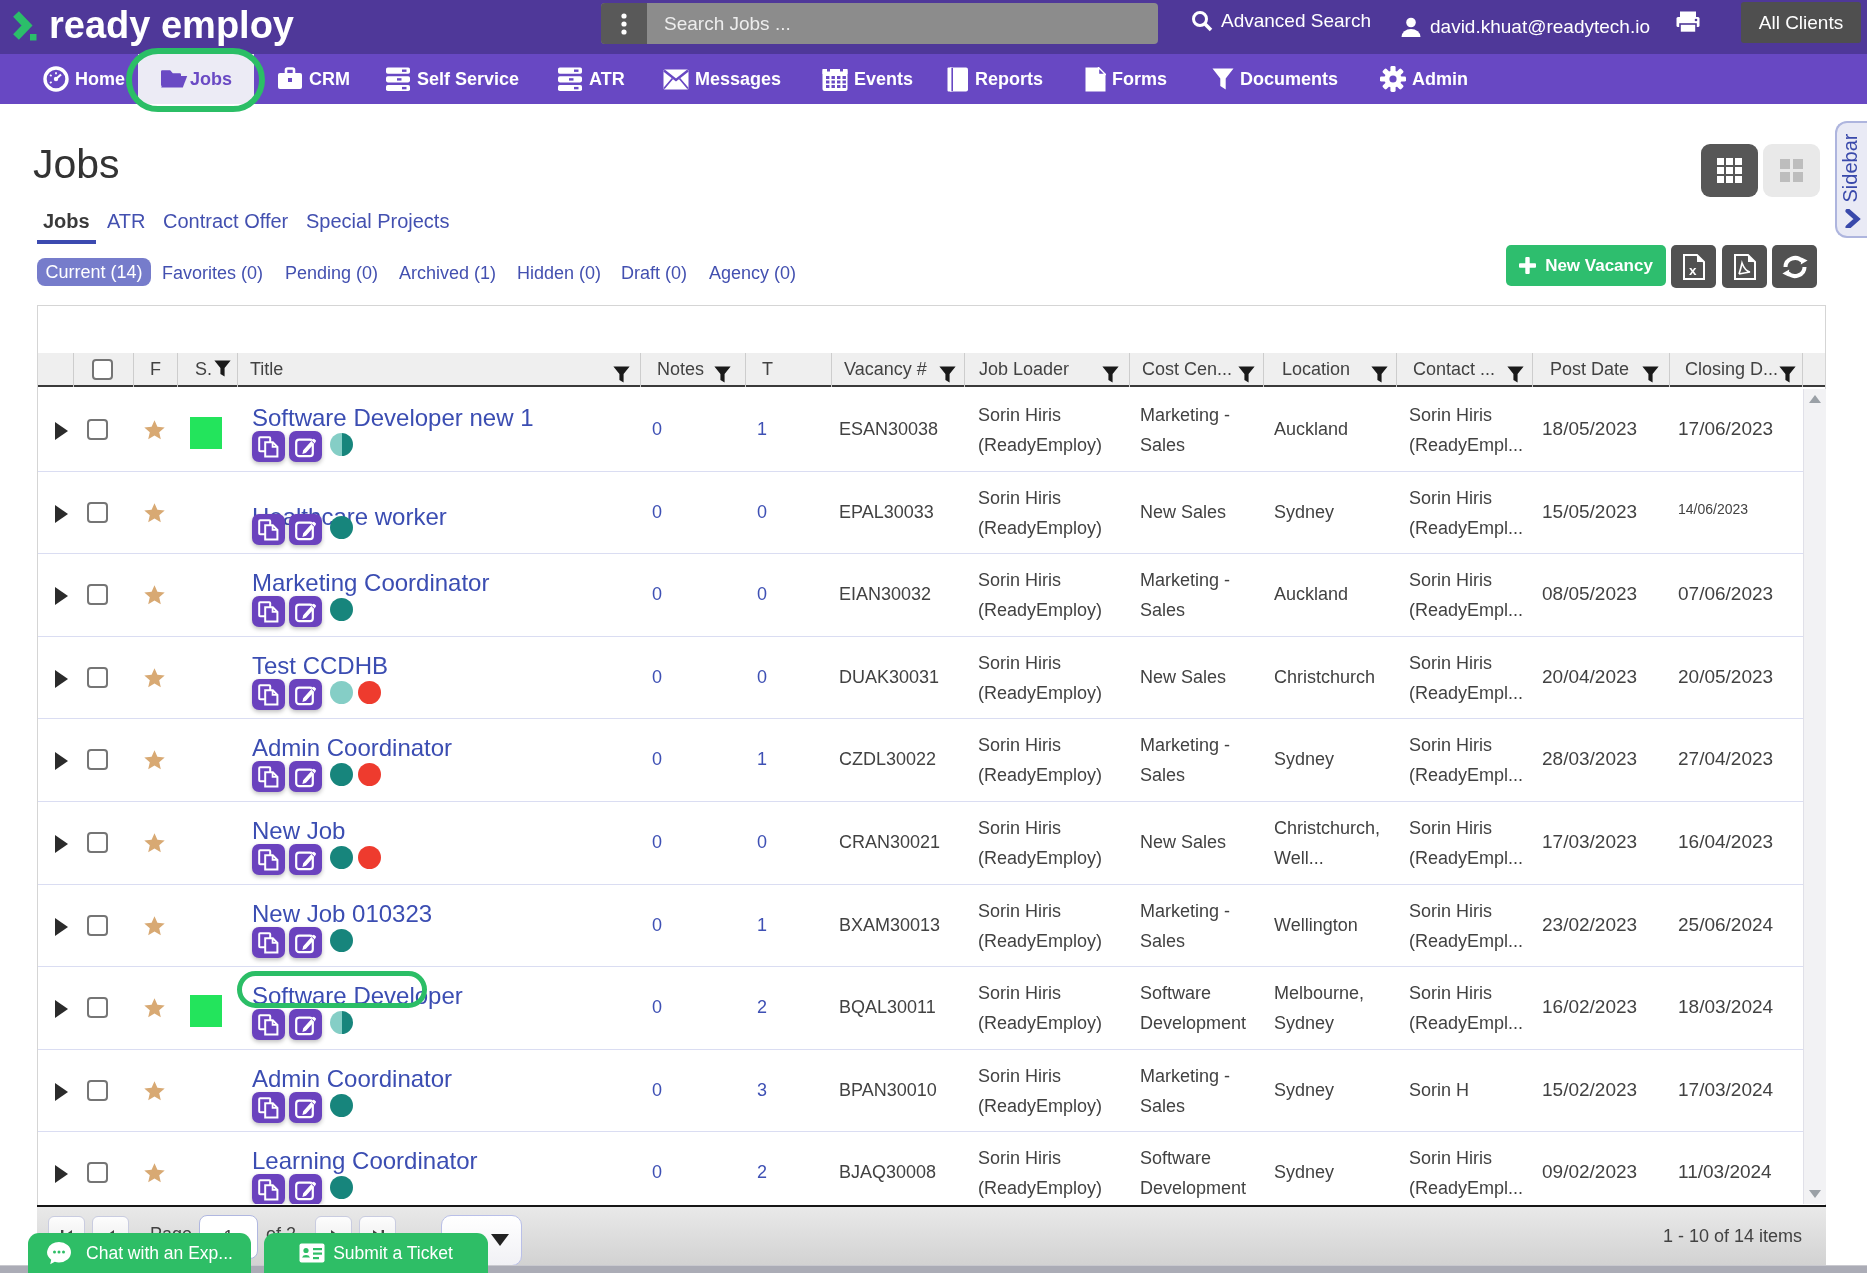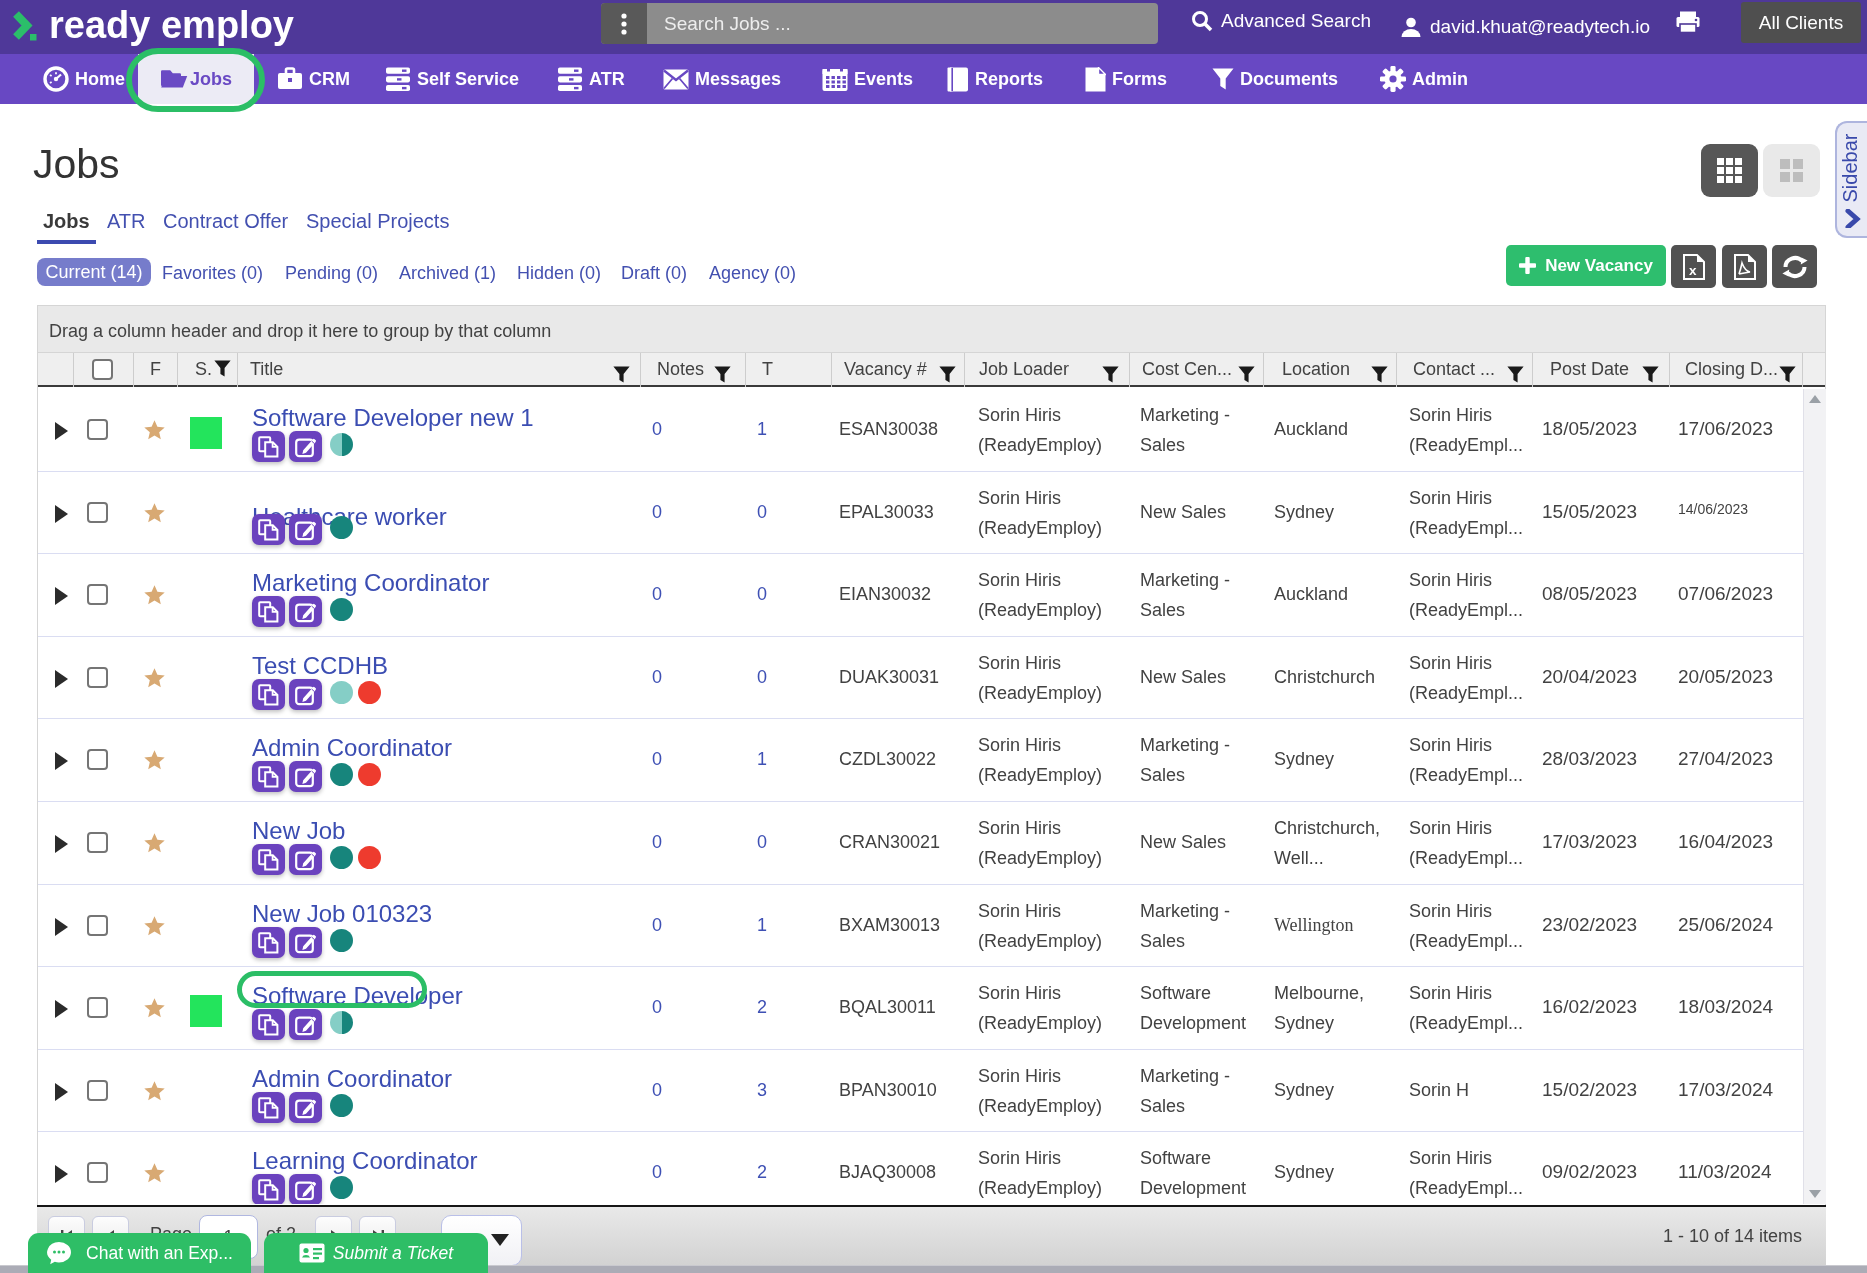--- a/index.html
+++ b/index.html
@@ -274,21 +274,20 @@
     </div>
 <div class="abs darkbtn" style="left:1772px;">
       <svg width="26" height="24" viewBox="0 0 26 24">
         <path d="M22.5 12 a9.5 9 0 0 1 -16.6 6" fill="none" stroke="#fff" stroke-width="4"></path>
         <path d="M3.5 12 a9.5 9 0 0 1 16.6 -6" fill="none" stroke="#fff" stroke-width="4"></path>
         <path d="M7.2 14.6 l-0.6 7 l-6.2 -3.2 z" fill="#fff"></path>
         <path d="M18.8 9.4 l0.6 -7 l6.2 3.2 z" fill="#fff"></path>
       </svg>
     </div>
 <div class="abs" id="grid">
-<div class="abs" id="dragbar">Drag a column header and drop it here to group by that column</div>
 <div class="abs" id="thead">
 <div class="th" style="left:0px;width:36px;"></div>
 <div class="th" style="left:36px;width:60px;">
           <span class="cb" style="left:18px;top:6px;"></span>
         </div>
 <div class="th" style="left:96px;width:44px;text-align:center;padding-left:0;">F</div>
 <div class="th" style="left:140px;width:60px;padding-left:17px;">S.<span style="display:inline-block;vertical-align:-2px;margin-left:2px;"><svg width="17" height="17" viewBox="0 0 17 17">
               <path d="M0.5 0.5 h21 l-7.8 10 v11 l-5.4 -3.4 v-7.6 z" fill="#1A1A1A" transform="scale(0.7727272727272727,0.7727272727272727)"></path>
             </svg></span></div>
 <div class="th" style="left:200px;width:403px;">Title<span style="position:absolute;right:10px;top:8px;"><svg width="17" height="17" viewBox="0 0 17 17">
@@ -538,21 +537,21 @@
               <path d="M8.2 14.2 L17.8 3.4 a1.2 1.2 0 0 1 1.8 -0.1 l0.9 0.8 a1.2 1.2 0 0 1 0.1 1.8 L11 16.7 l-3.6 1.2 z" fill="#fff"></path>
               <path d="M16.6 5 l2.6 2.4" stroke="#6A42BE" stroke-width="1"></path>
             </svg>
           </div>
 <div class="circ" style="left:292px;top:44px;background:#17857C;"></div>
 <div class="cell num" style="left:614px;top:30px;">0</div>
 <div class="cell num" style="left:719px;top:30px;">1</div>
 <div class="cell" style="left:801px;top:30px;">BXAM30013</div>
 <div class="cell two" style="left:940px;top:11px;">Sorin Hiris<br>(ReadyEmploy)</div>
 <div class="cell two" style="left:1102px;top:11px;">Marketing -<br>Sales</div>
-<div class="cell" style="left:1236px;top:30px;font-family:Liberation Serif, serif;">Wellington</div>
+<div class="cell" style="left:1236px;top:30px;">Wellington</div>
 <div class="cell two" style="left:1371px;top:11px;">Sorin Hiris<br>(ReadyEmpl...</div>
 <div class="cell" style="left:1504px;top:29px;font-size:19px;">23/02/2023</div>
 <div class="cell" style="left:1640px;top:29px;font-size:19px;">25/06/2024</div>
 </div>
 <div class="row" style="top:578px;height:83px;">
 <div class="tri"></div>
 <div class="cb"></div>
 <div class="star"><svg width="21" height="20" viewBox="0 0 21 20">
               <path d="M10.5 0.3 L13.4 6.8 L20.7 7.4 L15.2 12.2 L16.8 19.3 L10.5 15.4 L4.2 19.3 L5.8 12.2 L0.3 7.4 L7.6 6.8 Z" fill="#D8A973"></path>
             </svg></div>
@@ -695,14 +694,14 @@
     </div>
 <div class="abs chatbtn" style="left:264px;width:224px;">
       <svg width="26" height="20" viewBox="0 0 26 20">
         <rect x="0.5" y="0.5" width="25" height="19" rx="2" fill="#fff"></rect>
         <circle cx="7" cy="7.5" r="2.6" fill="#2EBE66"></circle>
         <path d="M3 14.5 a4.2 3.5 0 0 1 8 0 z" fill="#2EBE66"></path>
         <rect x="14" y="5" width="9" height="2.2" fill="#2EBE66"></rect>
         <rect x="14" y="9.5" width="9" height="2.2" fill="#2EBE66"></rect>
         <rect x="14" y="14" width="6" height="2.2" fill="#2EBE66"></rect>
       </svg>
-      <span style="margin-left:8px;font-style:italic;">Submit a Ticket</span>
+      <span style="margin-left:8px;">Submit a Ticket</span>
     </div>
 </div>
 </body></html>

